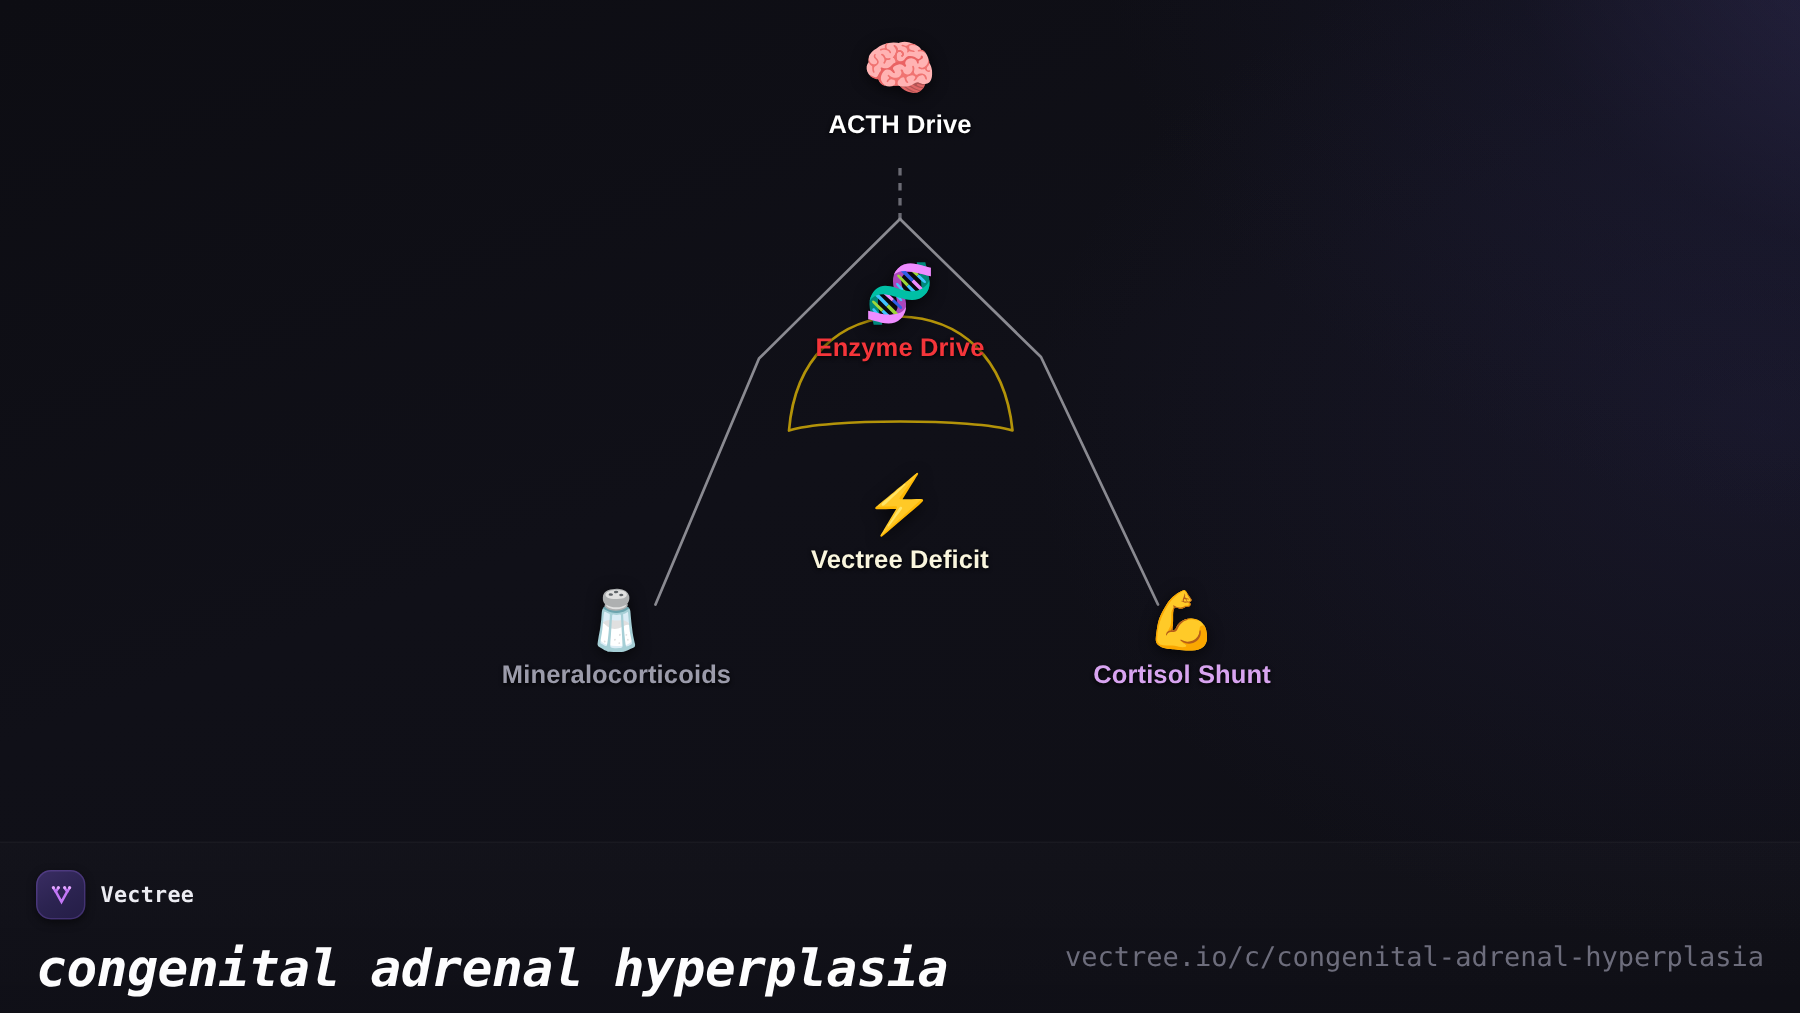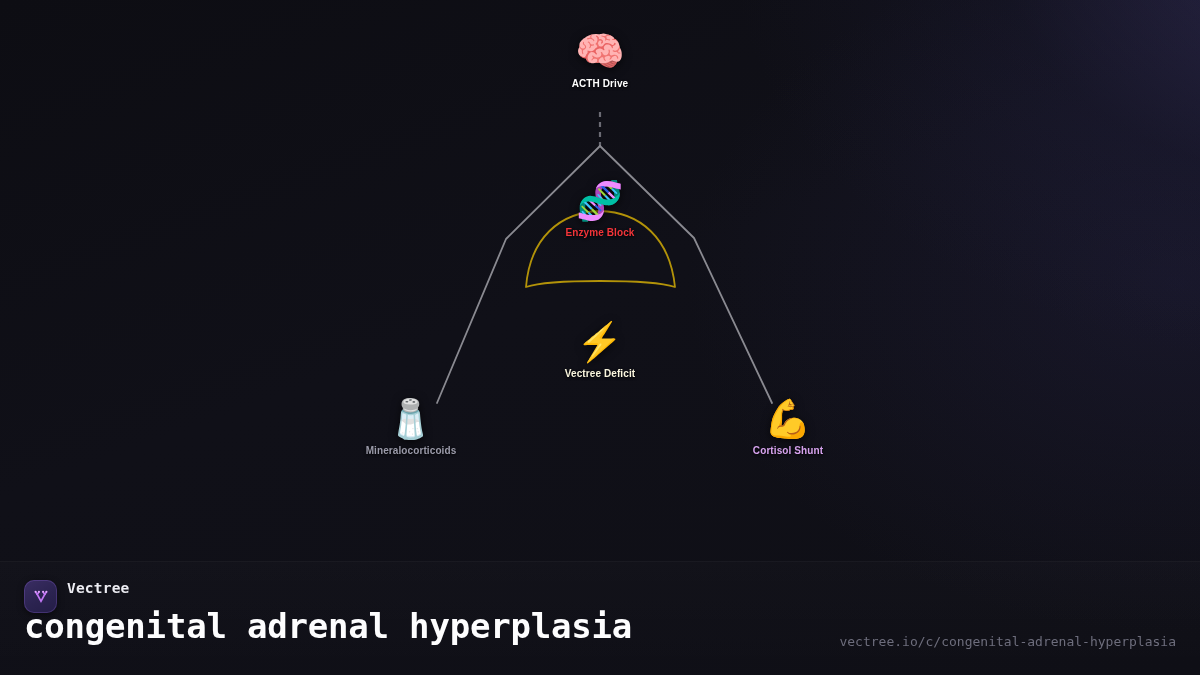--- a/index.html
+++ b/index.html
@@ -25,55 +25,55 @@
     display:flex;flex-direction:column;align-items:center;
     transform:translate(-50%,-50%);
     user-select:none;
   }
   .node-emoji{
     font-size:38px;line-height:1;
     filter:drop-shadow(0 2px 5px rgba(0,0,0,.65));
   }
   .node-label{
     margin-top:7px;
-    font-size:10px;font-weight:bold;
+    font-size:17px;font-weight:bold;
     letter-spacing:.1px;white-space:nowrap;
     text-shadow:0 1px 3px rgba(0,0,0,.9);
   }
 
   
   #footer{
     position:absolute;left:0;right:0;bottom:0;height:113px;
     border-top:1px solid rgba(255,255,255,0.045);
     background:linear-gradient(180deg,rgba(255,255,255,0.012),rgba(255,255,255,0));
   }
   #brand{
     position:absolute;left:24px;top:18px;
-    display:flex;align-items:flex-start;gap:10px;
+    display:flex;align-items:center;gap:10px;
   }
   #brand-mark{
     width:33px;height:33px;border-radius:10px;
     background:linear-gradient(150deg,#3a2d63 0%,#2b2350 55%,#241d46 100%);
     box-shadow:inset 0 0 0 1px rgba(168,120,255,.22), 0 2px 6px rgba(0,0,0,.5);
     display:flex;align-items:center;justify-content:center;
   }
   #brand-name{
     font-family:"DejaVu Sans Mono","Liberation Mono",monospace;
     font-size:14.5px;font-weight:bold;color:#ececf2;letter-spacing:.2px;
   }
   #page-title{
-    position:absolute;left:24px;top:44px;
+    position:absolute;left:24px;top:64px;
     font-family:"DejaVu Sans Mono","Liberation Mono",monospace;
     font-size:34px;font-weight:bold;color:#fdfdfe;
-    letter-spacing:-0.2px;white-space:nowrap;
+    letter-spacing:-0.2px;white-space:nowrap;font-style:italic;
   }
   #footer-url{
     position:absolute;right:24px;bottom:26px;
     font-family:"DejaVu Sans Mono","Liberation Mono",monospace;
-    font-size:13px;color:#6d6d7c;letter-spacing:0px;white-space:nowrap;
+    font-size:18px;color:#6d6d7c;letter-spacing:0px;white-space:nowrap;
   }
 </style>
 </head>
 <body>
 
 <div id="app">
 
   <svg id="graph-canvas" viewBox="0 0 1200 675" xmlns="http://www.w3.org/2000/svg">
 
     <path d="M 600 112 L 600 146" fill="none" stroke="#6b6b74" stroke-width="2.2" stroke-dasharray="5 5" stroke-linecap="butt"></path>
@@ -88,21 +88,21 @@
              C 650 279 550 279 526 287 Z" fill="none" stroke="#b39309" stroke-width="1.8" stroke-linejoin="round"></path>
   </svg>
 
   <div class="node" style="left:600px;top:60px;">
     <span class="node-emoji" style="font-size:40px">🧠</span>
     <span class="node-label" style="color:#ffffff">ACTH Drive</span>
   </div>
 
   <div class="node" style="left:600px;top:210px;">
     <span class="node-emoji">🧬</span>
-    <span class="node-label" style="color:#f4353a">Enzyme Block</span>
+    <span class="node-label" style="color:#f4353a">Enzyme Drive</span>
   </div>
 
   <div class="node" style="left:600px;top:351px;">
     <span class="node-emoji">⚡</span>
     <span class="node-label" style="color:#faf6de">Vectree Deficit</span>
   </div>
 
   <div class="node" style="left:411px;top:428px;">
     <span class="node-emoji">🧂</span>
     <span class="node-label" style="color:#9b9baa">Mineralocorticoids</span>

